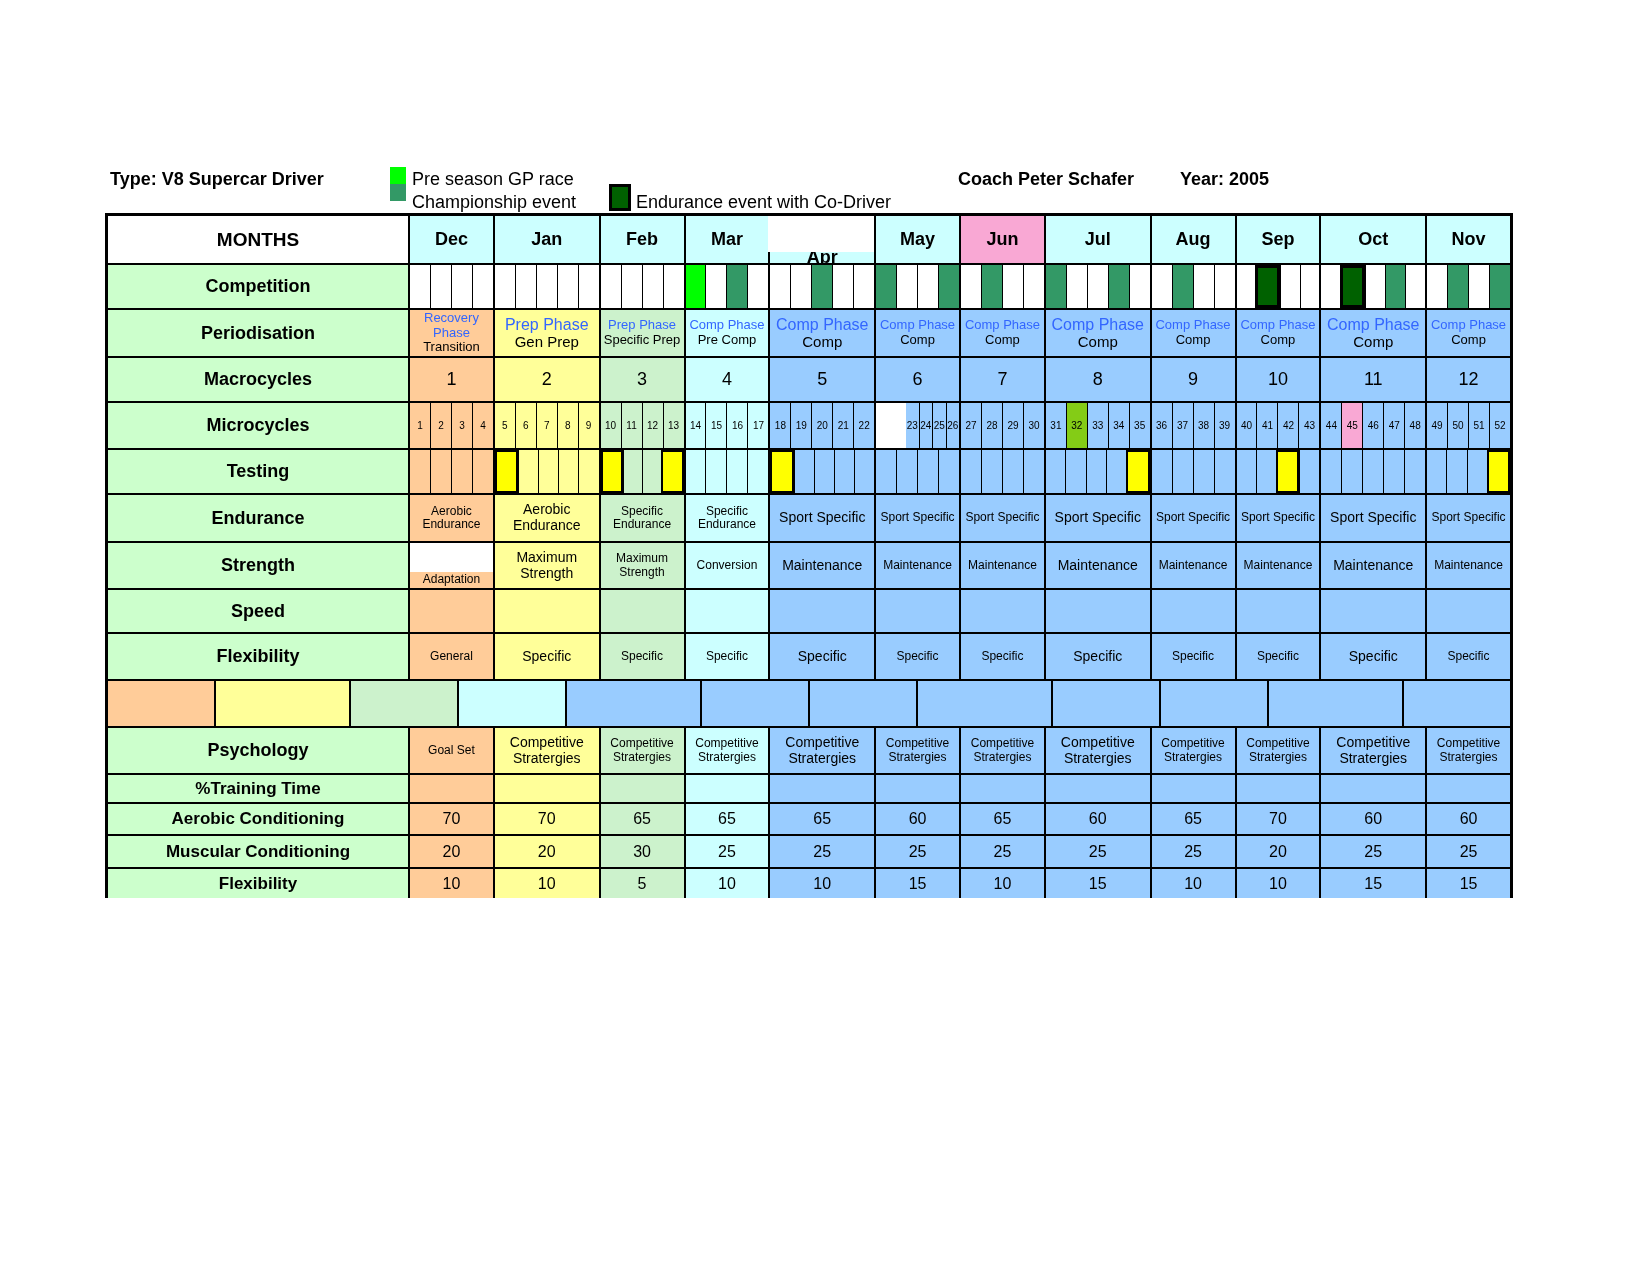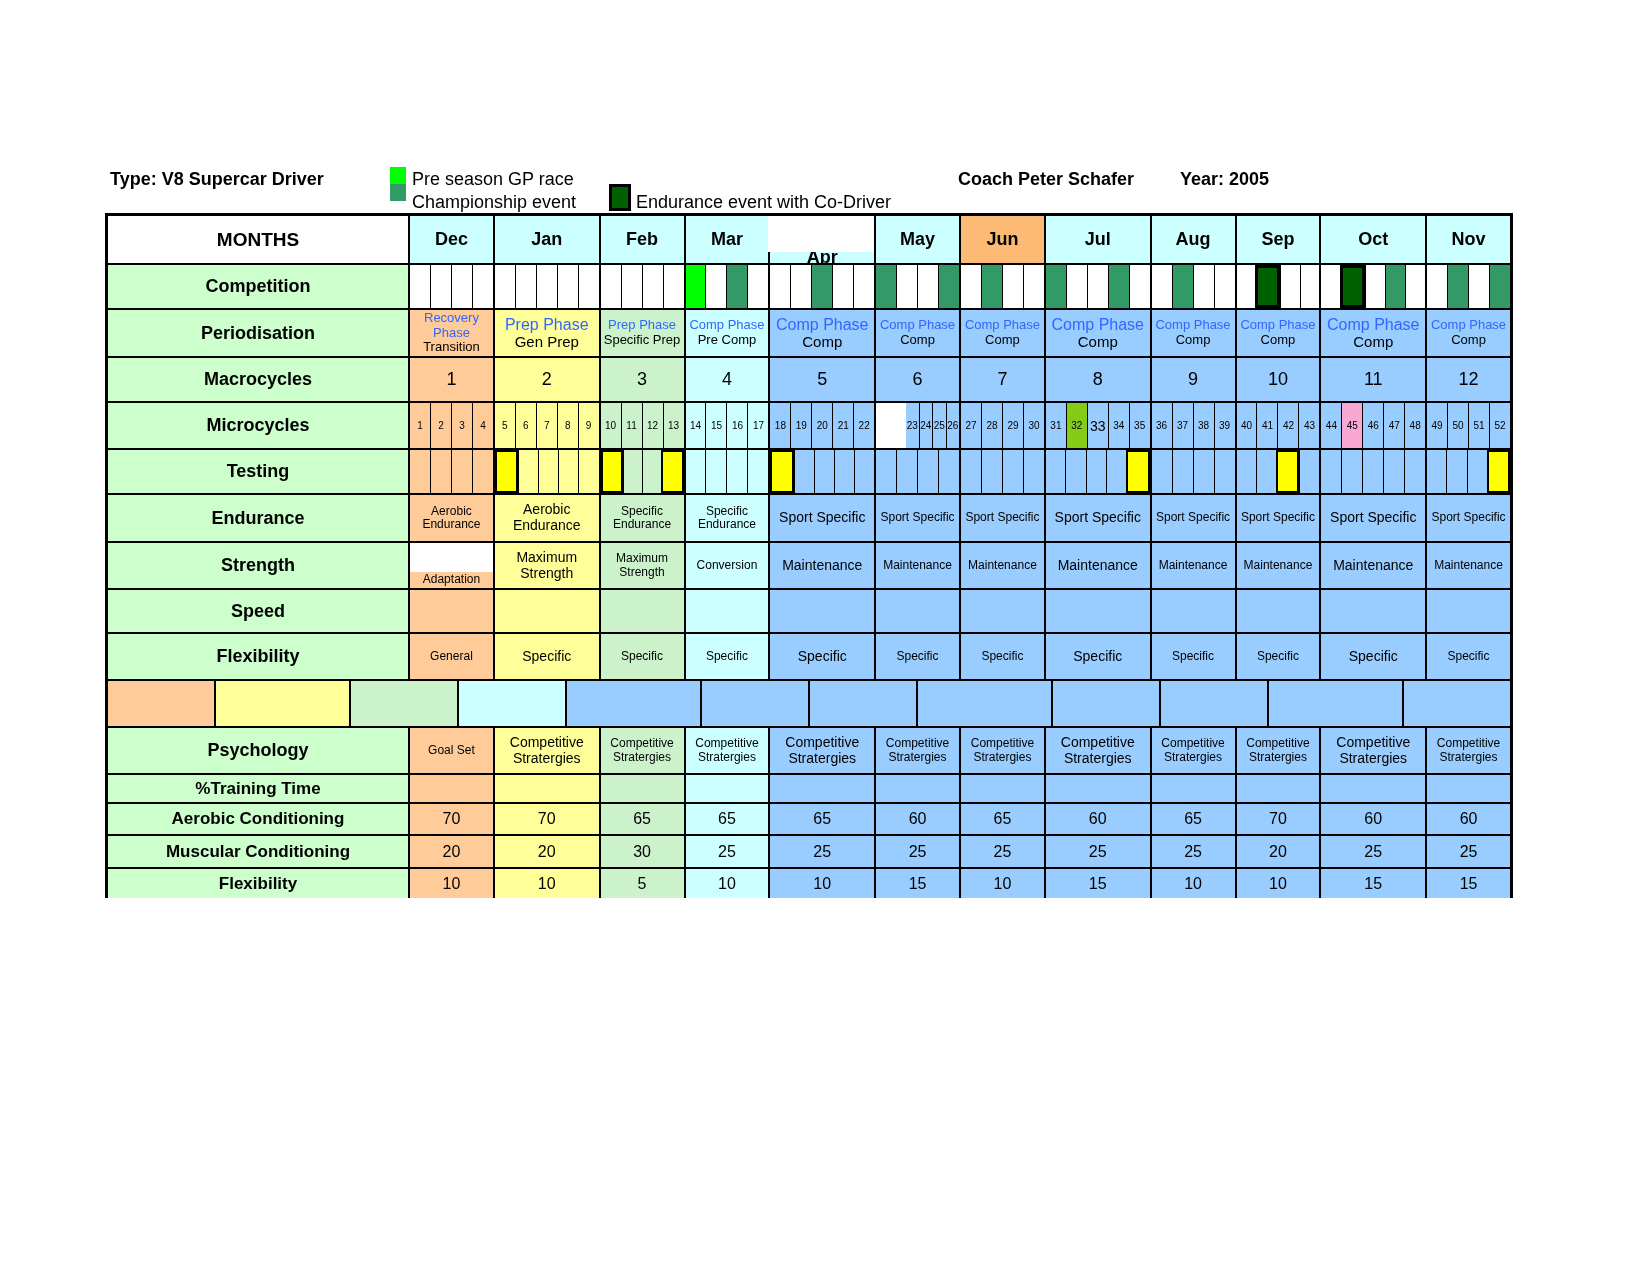--- a/index.html
+++ b/index.html
@@ -93,21 +93,21 @@
 
   <div class="plan">
       <div class="row" style="height: 49px;">
         <div class="rlabel" style="background: rgb(255, 255, 255); font-size: 19px;">MONTHS</div>
         <div class="mcell first" style="flex-grow: 4; background: rgb(204, 255, 255); font-weight: bold; font-size: 18px;">Dec</div>
         <div class="mcell" style="flex-grow: 5; background: rgb(204, 255, 255); font-weight: bold; font-size: 18px;">Jan</div>
         <div class="mcell" style="flex-grow: 4; background: rgb(204, 255, 255); font-weight: bold; font-size: 18px;">Feb</div>
         <div class="mcell" style="flex-grow: 4; background: rgb(204, 255, 255); font-weight: bold; font-size: 18px;">Mar</div>
         <div class="mcell" style="flex-grow: 5; background: rgb(204, 255, 255); font-weight: bold; font-size: 18px; margin-top: 36px;">Apr</div>
         <div class="mcell" style="flex-grow: 4; background: rgb(204, 255, 255); font-weight: bold; font-size: 18px;">May</div>
-        <div class="mcell" style="flex-grow: 4; background: #fdba74; font-weight: bold; font-size: 18px;">Jun</div>
+        <div class="mcell" style="flex-grow: 4; background: #f9a8d4; font-weight: bold; font-size: 18px;">Jun</div>
         <div class="mcell" style="flex-grow: 5; background: rgb(204, 255, 255); font-weight: bold; font-size: 18px;">Jul</div>
         <div class="mcell" style="flex-grow: 4; background: rgb(204, 255, 255); font-weight: bold; font-size: 18px;">Aug</div>
         <div class="mcell" style="flex-grow: 4; background: rgb(204, 255, 255); font-weight: bold; font-size: 18px;">Sep</div>
         <div class="mcell" style="flex-grow: 5; background: rgb(204, 255, 255); font-weight: bold; font-size: 18px;">Oct</div>
         <div class="mcell" style="flex-grow: 4; background: rgb(204, 255, 255); font-weight: bold; font-size: 18px;">Nov</div>
       </div>
       <div class="row" style="height: 45px;">
         <div class="rlabel">Competition</div>
         <div class="mcell wkwrap first" style="flex-grow: 4;">
           <div class="wk first" style="background: rgb(255, 255, 255);"></div>
@@ -294,21 +294,21 @@
         </div>
         <div class="mcell wkwrap" style="flex-grow: 4;">
           <div class="wk first" style="background: rgb(153, 204, 255); font-size: 10px;">27</div>
           <div class="wk" style="background: rgb(153, 204, 255); font-size: 10px;">28</div>
           <div class="wk" style="background: rgb(153, 204, 255); font-size: 10px;">29</div>
           <div class="wk" style="background: rgb(153, 204, 255); font-size: 10px;">30</div>
         </div>
         <div class="mcell wkwrap" style="flex-grow: 5;">
           <div class="wk first" style="background: rgb(153, 204, 255); font-size: 10px;">31</div>
           <div class="wk" style="background: #84cc16; font-size: 10px;">32</div>
-          <div class="wk" style="background: rgb(153, 204, 255); font-size: 14px;">33</div>
+          <div class="wk" style="background: rgb(153, 204, 255); font-size: 10px;">33</div>
           <div class="wk" style="background: rgb(153, 204, 255); font-size: 10px;">34</div>
           <div class="wk" style="background: rgb(153, 204, 255); font-size: 10px;">35</div>
         </div>
         <div class="mcell wkwrap" style="flex-grow: 4;">
           <div class="wk first" style="background: rgb(153, 204, 255); font-size: 10px;">36</div>
           <div class="wk" style="background: rgb(153, 204, 255); font-size: 10px;">37</div>
           <div class="wk" style="background: rgb(153, 204, 255); font-size: 10px;">38</div>
           <div class="wk" style="background: rgb(153, 204, 255); font-size: 10px;">39</div>
         </div>
         <div class="mcell wkwrap" style="flex-grow: 4;">

